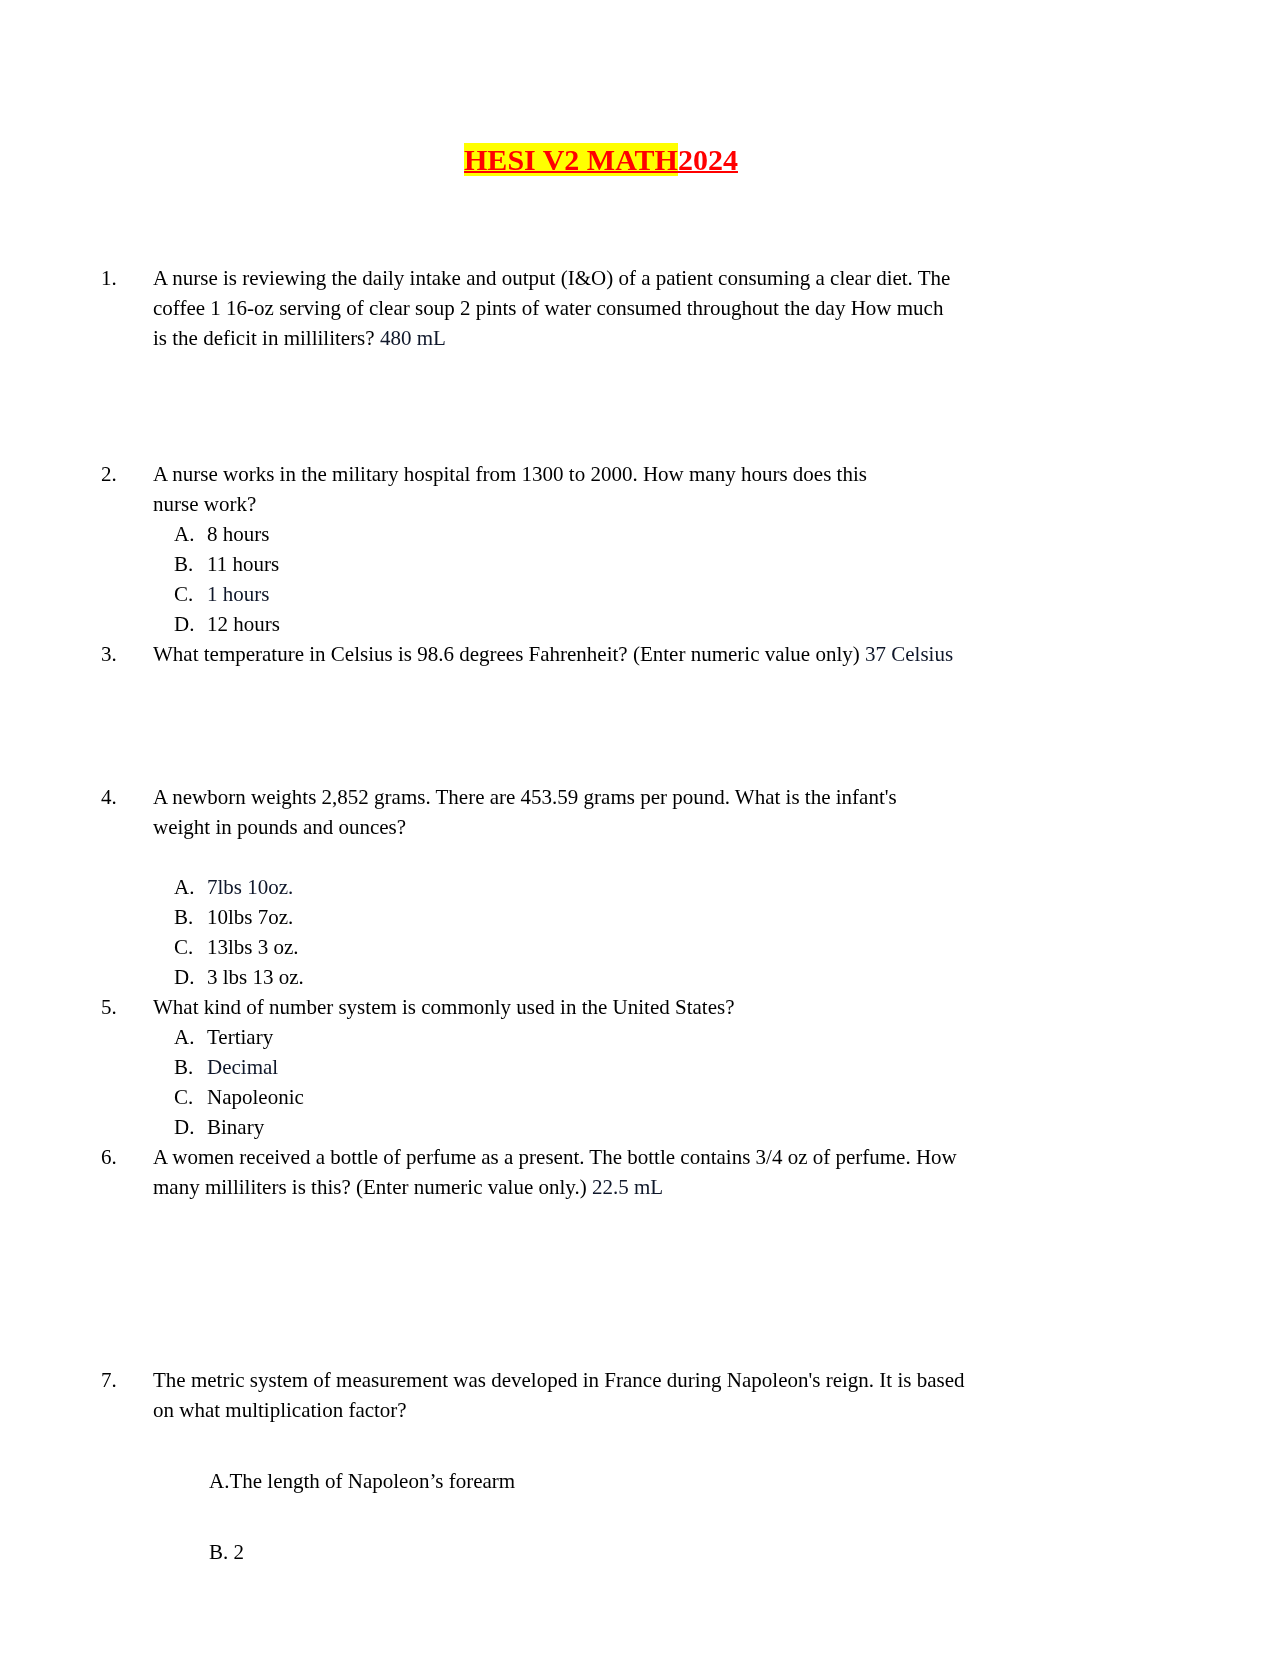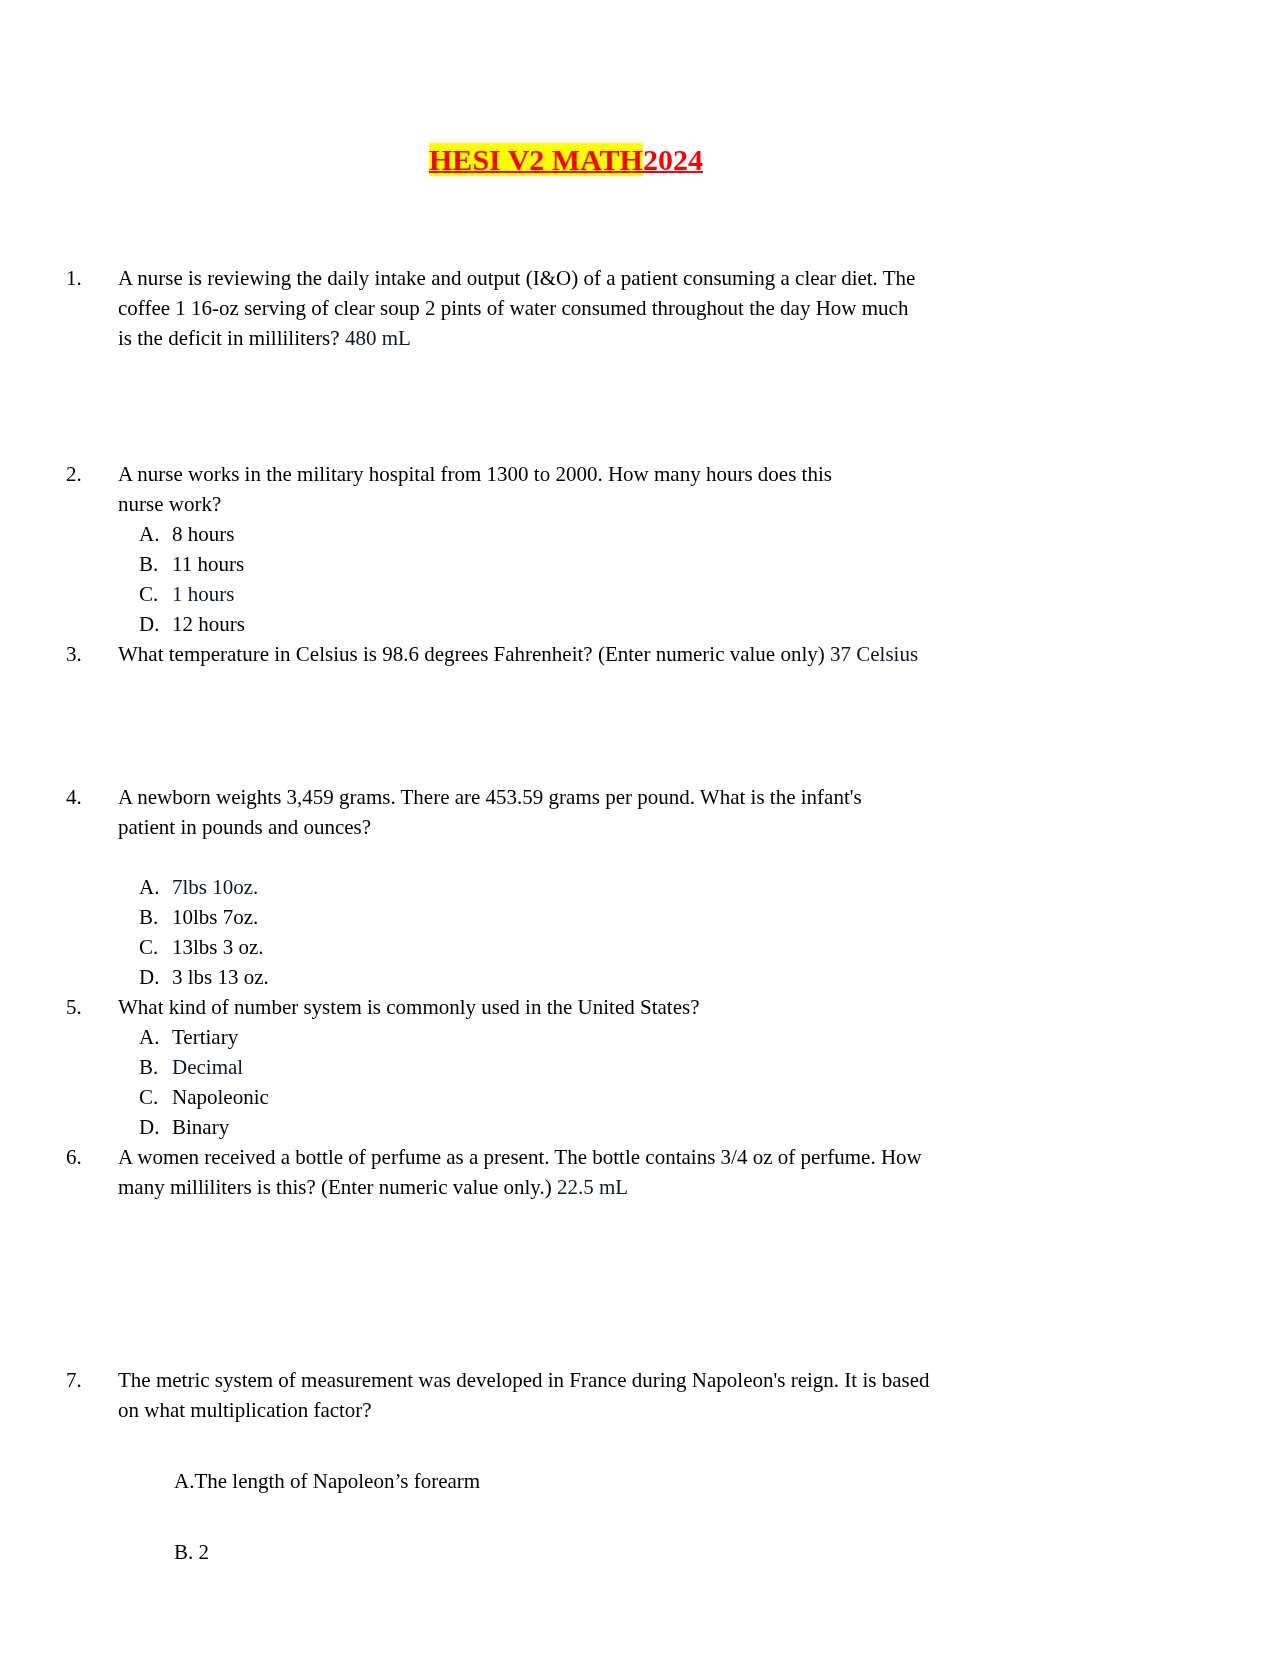--- a/index.html
+++ b/index.html
@@ -2,21 +2,21 @@
 <html><head>
 <meta charset="utf-8">
 <style>
   html, body { margin: 0; padding: 0; background: #ffffff; }
   .page {
     position: relative;
     width: 1252px;
     height: 1656px;
     background: #ffffff;
     box-sizing: border-box;
-    padding: 140px 90px 0 66px;
+    padding: 140px 90px 0 101px;
     font-family: "Liberation Serif", serif;
     font-size: 21px;
     line-height: 30px;
     color: #000000;
     overflow: hidden;
   }
   h1.title {
     margin: 0;
     width: 1000px;
     text-align: center;
@@ -86,22 +86,22 @@
             <div class="qline">What temperature in Celsius is 98.6 degrees Fahrenheit? (Enter numeric value only) <span class="red">37 Celsius</span></div>
           </div>
 
     </div>
   </div>
 
   <div class="question">
     <span class="qnum">4.</span>
     <div class="qbody">
       <div class="qtext">
-            <div class="qline">A newborn weights 3,459 grams. There are 453.59 grams per pound. What is the infant's</div>
-            <div class="qline">patient in pounds and ounces?</div>
+            <div class="qline">A newborn weights 2,852 grams. There are 453.59 grams per pound. What is the infant's</div>
+            <div class="qline">weight in pounds and ounces?</div>
           </div>
       <div class="options">
             <div class="option"><span class="letter">A.</span><span class="otext red">7lbs 10oz.</span></div>
             <div class="option"><span class="letter">B.</span><span class="otext">10lbs 7oz.</span></div>
             <div class="option"><span class="letter">C.</span><span class="otext">13lbs 3 oz.</span></div>
             <div class="option"><span class="letter">D.</span><span class="otext">3 lbs 13 oz.</span></div>
           </div>
     </div>
   </div>
 

